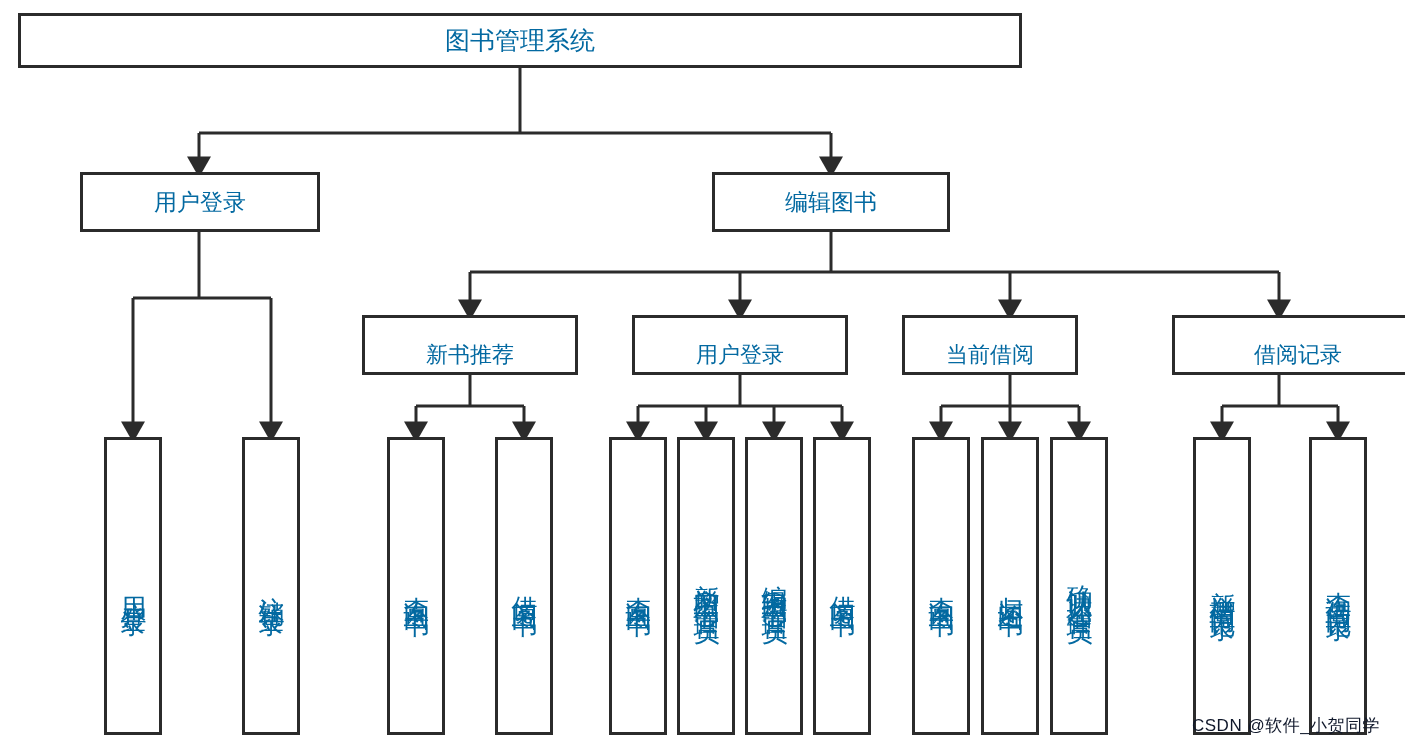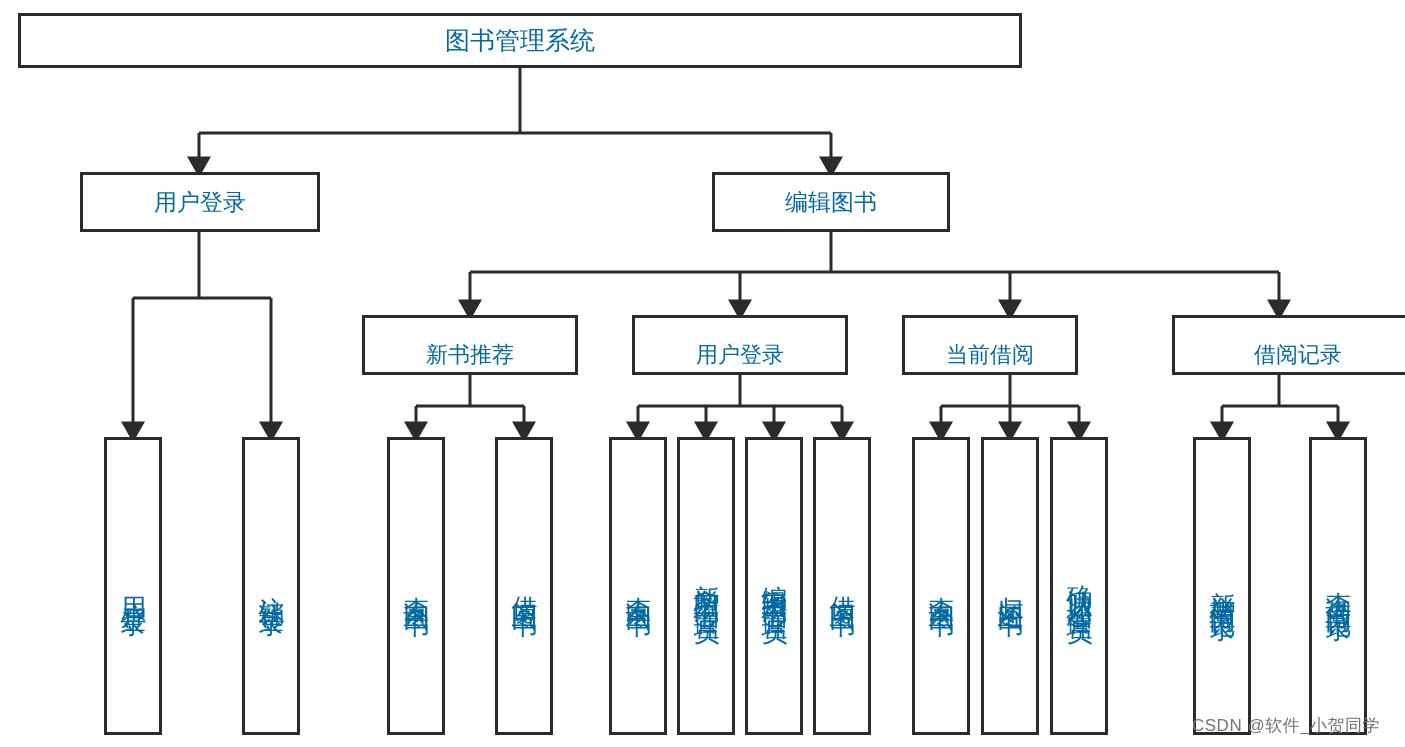--- a/index.html
+++ b/index.html
@@ -10,21 +10,21 @@
   .node{position:absolute;box-sizing:border-box;background:#ffffff;
         border:3px solid #2b2b2b;display:flex;align-items:center;justify-content:center;}
   .node .lbl{color:#0369a1;line-height:1.15;text-align:center;white-space:nowrap;}
   .n-root .lbl{font-size:25px;}
   .n-mid .lbl{font-size:23px;}
   .n-sub .lbl{font-size:22px;margin-top:20px;}
   .node.leaf{border-width:3px;}
   .node.leaf .lbl{writing-mode:vertical-rl;text-orientation:upright;
                   font-size:26px;letter-spacing:5px;white-space:nowrap;
                   max-height:280px;}
-  .watermark{position:absolute;color:#737373;font-size:17px;letter-spacing:.5px;
+  .watermark{position:absolute;color:#0f172a;font-size:17px;letter-spacing:.5px;
              white-space:nowrap;}
 </style>
 </head>
 <body>
 
 <div id="canvas">
 
   <svg class="edges" viewBox="0 0 1405 747" xmlns="http://www.w3.org/2000/svg">
     <defs>
       <marker id="arrow" markerWidth="10" markerHeight="10" refX="3.2" refY="4" orient="auto" markerUnits="strokeWidth">

